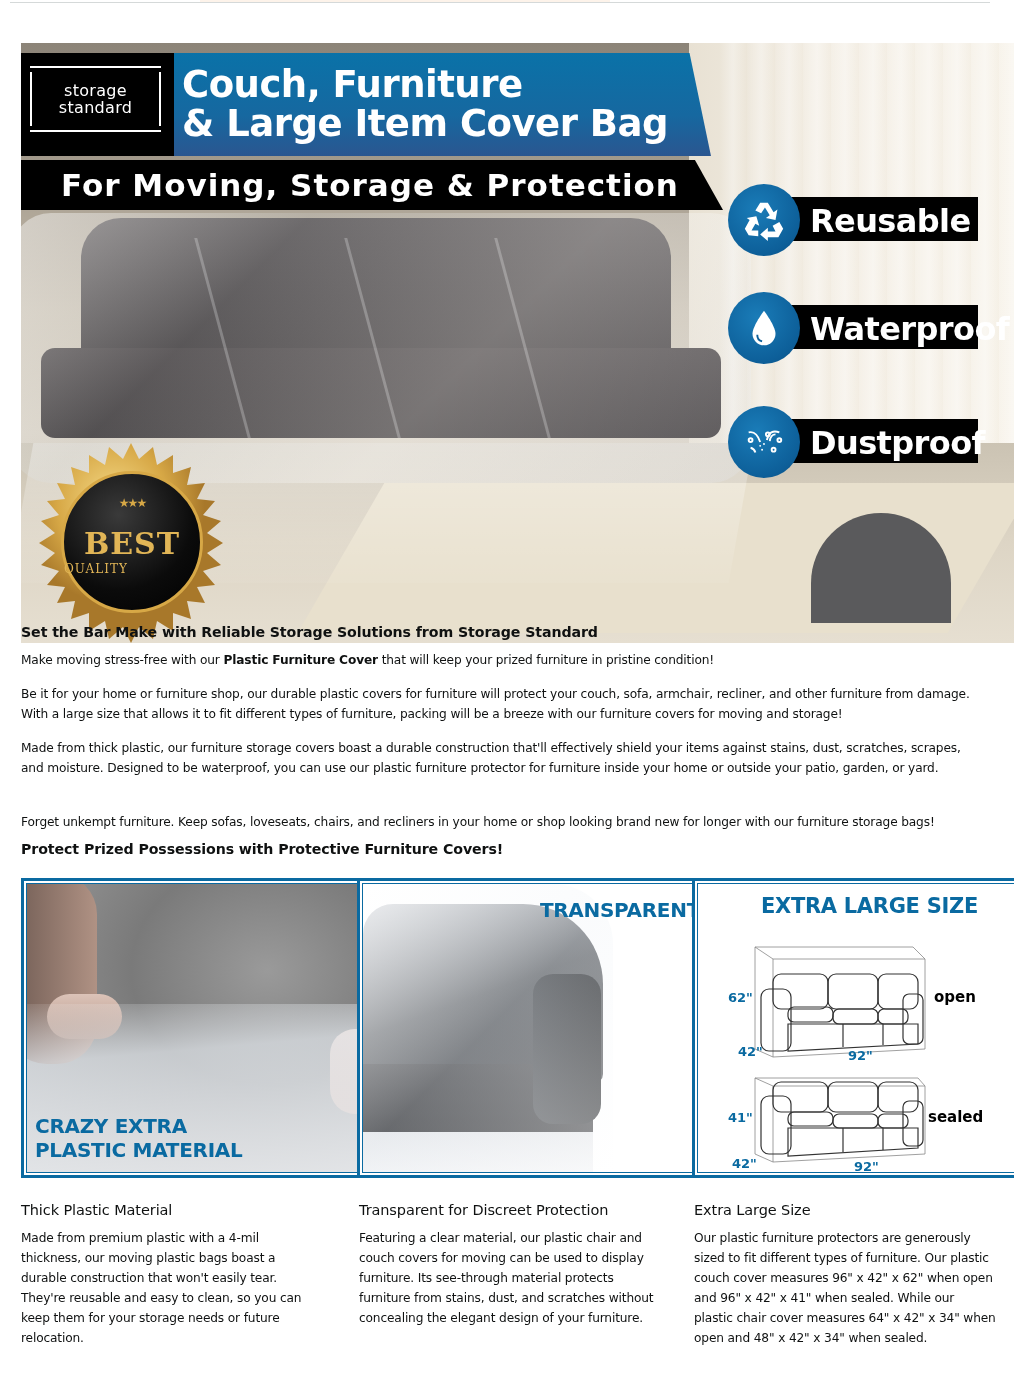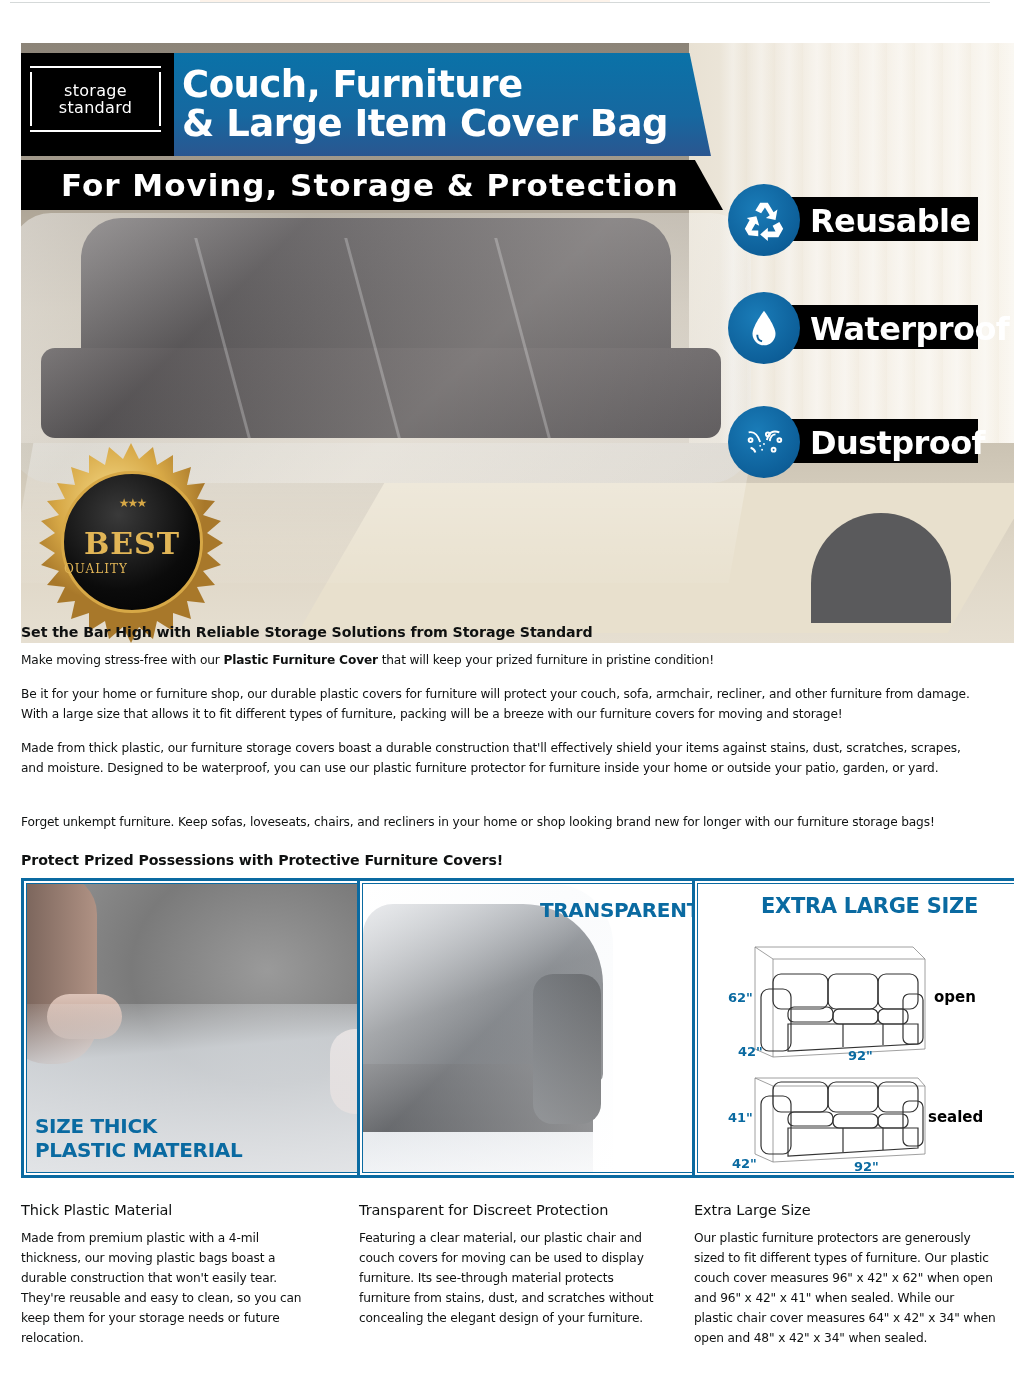--- a/index.html
+++ b/index.html
@@ -194,38 +194,38 @@
     </svg>
     <div class="inner">
       <div class="stars">★★★</div>
       <div class="best">BEST</div>
       <div class="quality">QUALITY</div>
     </div>
   </div>
 </div>
 
 <div class="content">
-  <h2 class="sec" style="position:absolute; top:4px; left:0;">Set the Bar High with Reliable Storage Solutions from Storage Standard</h2>
+  <h2 class="sec" style="position:absolute; top:4px; left:0;">Set the Bar Make with Reliable Storage Solutions from Storage Standard</h2>
   <p class="body" style="position:absolute; top:30px; left:0; width:975px;">
     <span>Make moving stress-free with our </span><b>Plastic Furniture Cover</b><span> that will keep your prized furniture in pristine condition!</span>
   </p>
   <p class="body" style="position:absolute; top:64px; left:0; width:965px;">Be it for your home or furniture shop, our durable plastic covers for furniture will protect your couch, sofa, armchair, recliner, and other furniture from damage. With a large size that allows it to fit different types of furniture, packing will be a breeze with our furniture covers for moving and storage!</p>
   <p class="body" style="position:absolute; top:118px; left:0; width:960px;">Made from thick plastic, our furniture storage covers boast a durable construction that'll effectively shield your items against stains, dust, scratches, scrapes, and moisture. Designed to be waterproof, you can use our plastic furniture protector for furniture inside your home or outside your patio, garden, or yard.</p>
   <p class="body" style="position:absolute; top:192px; left:0; width:975px;">Forget unkempt furniture. Keep sofas, loveseats, chairs, and recliners in your home or shop looking brand new for longer with our furniture storage bags!</p>
-  <h2 class="sec" style="position:absolute; top:232px; left:0;">Protect Prized Possessions with Protective Furniture Covers!</h2>
+  <h2 class="sec" style="position:absolute; top:221px; left:0;">Protect Prized Possessions with Protective Furniture Covers!</h2>
 </div>
 
 <div class="card card1" style="left:21px">
   <div class="frame">
     <div class="hand-left"></div>
     <div class="thumb"></div>
     <div class="hand-right"></div>
     <div class="film"></div>
     <div class="caption">
-      <div>SIZE THICK</div>
+      <div>CRAZY EXTRA</div>
       <div>PLASTIC MATERIAL</div>
     </div>
   </div>
 </div>
 
 <div class="card card2" style="left:357px">
   <div class="frame">
     <div class="chair-back"></div>
     <div class="chair-seat"></div>
     <div class="chair-arm"></div>

